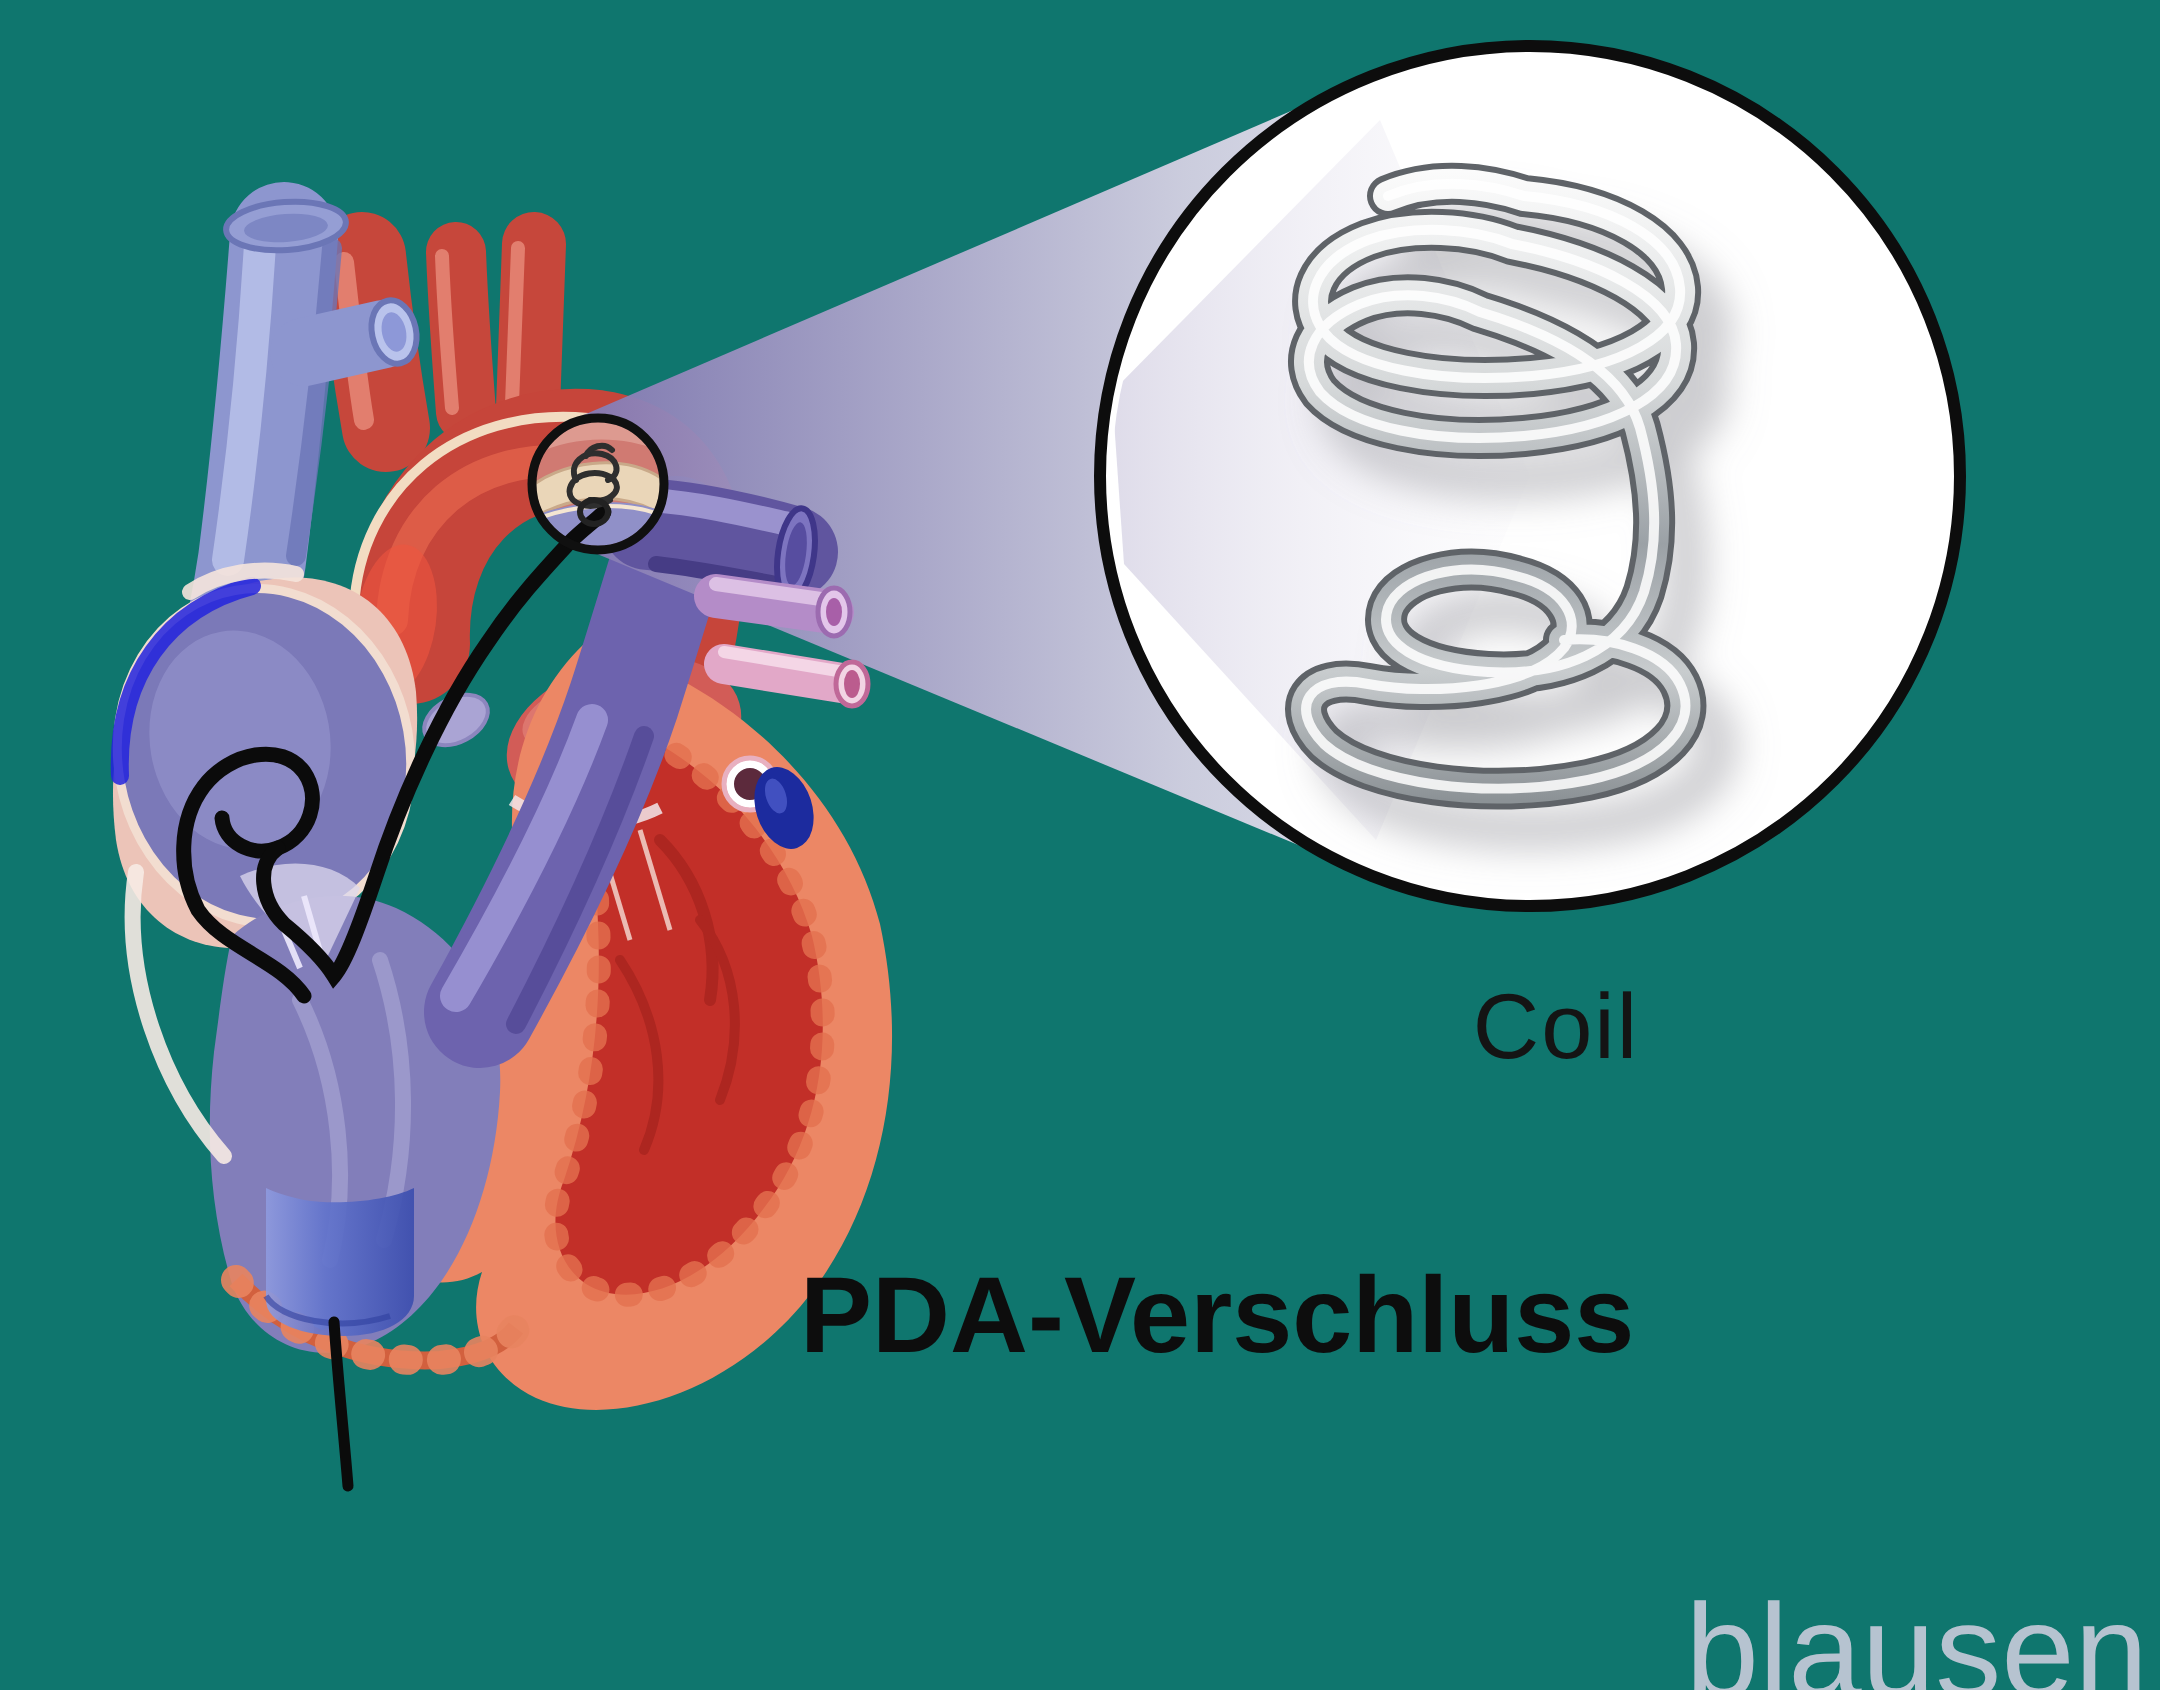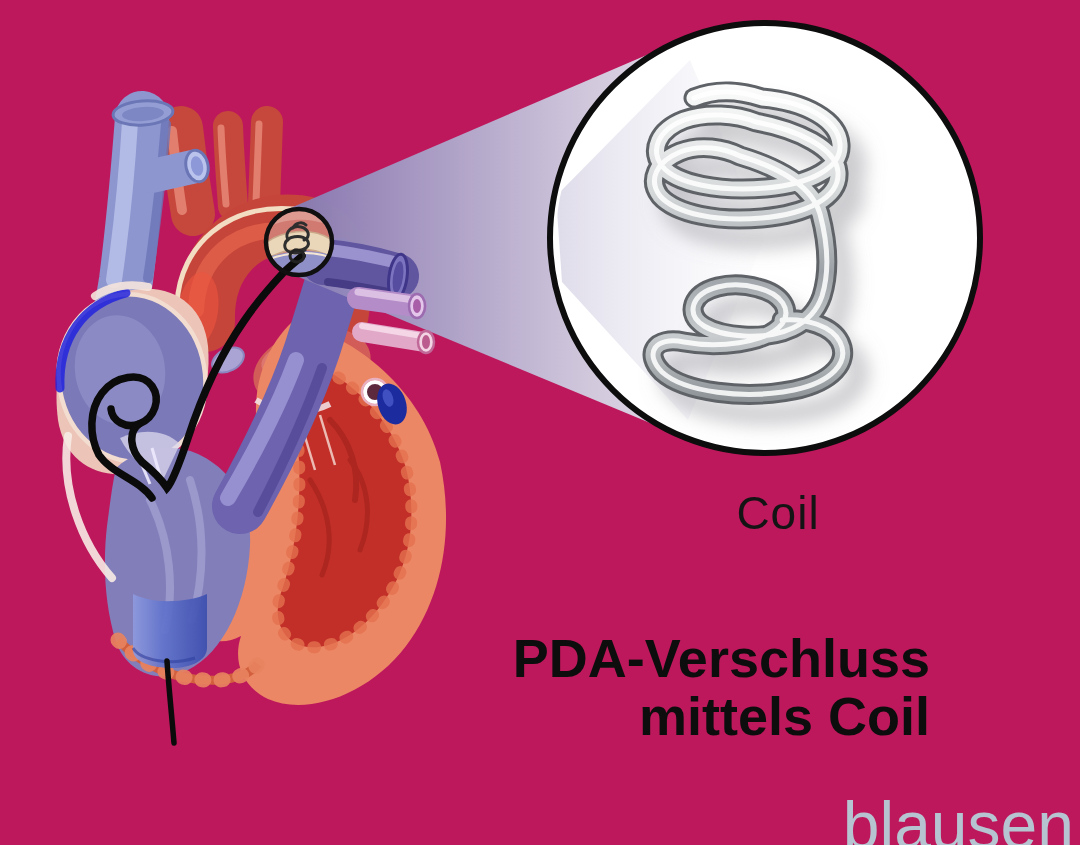--- a/index.html
+++ b/index.html
@@ -1,21 +1,21 @@
 <!DOCTYPE html>
 <html><head>
 <meta charset="utf-8">
 <style>
   html,body{margin:0;padding:0;background:#ffffff;}
-  #stage{position:relative;width:1080px;height:845px;background:#be185d;overflow:hidden;
+  #stage{position:relative;width:1080px;height:845px;background:#0f766e;overflow:hidden;
          font-family:"Liberation Sans", sans-serif;}
   #artwork{position:absolute;left:0;top:0;}
   .coil-label{position:absolute;left:678px;top:486px;width:200px;text-align:center;
       font-size:46px;font-weight:400;color:#141414;letter-spacing:1px;}
-  .caption{position:absolute;left:400px;top:629px;width:530px;text-align:right;
+  .caption{position:absolute;left:400px;top:629px;width:530px;text-align:left;
       font-size:54px;font-weight:700;color:#0d0d0d;line-height:58px;letter-spacing:0px;}
   .brand{position:absolute;right:6px;top:787px;font-size:66px;font-weight:400;
       color:#b6c3d0;letter-spacing:0px;}
 </style>
 </head>
 <body>
 
 <div id="stage">
 
 <svg id="artwork" width="1080" height="845" viewBox="0 0 1080 845">
@@ -238,18 +238,17 @@
                C832,326 806,318 782,320"></path>
     </g>
     <circle cx="765" cy="238" r="215" fill="none" stroke="#0d0d0d" stroke-width="6"></circle>
   </g>
 </svg>
 
 <div class="coil-label">Coil</div>
 
 <div class="caption">
   <div>PDA-Verschluss</div>
-  <div>mittels Coil</div>
 </div>
 
 <div class="brand">blausen</div>
 
 </div>
 
 </body></html>

